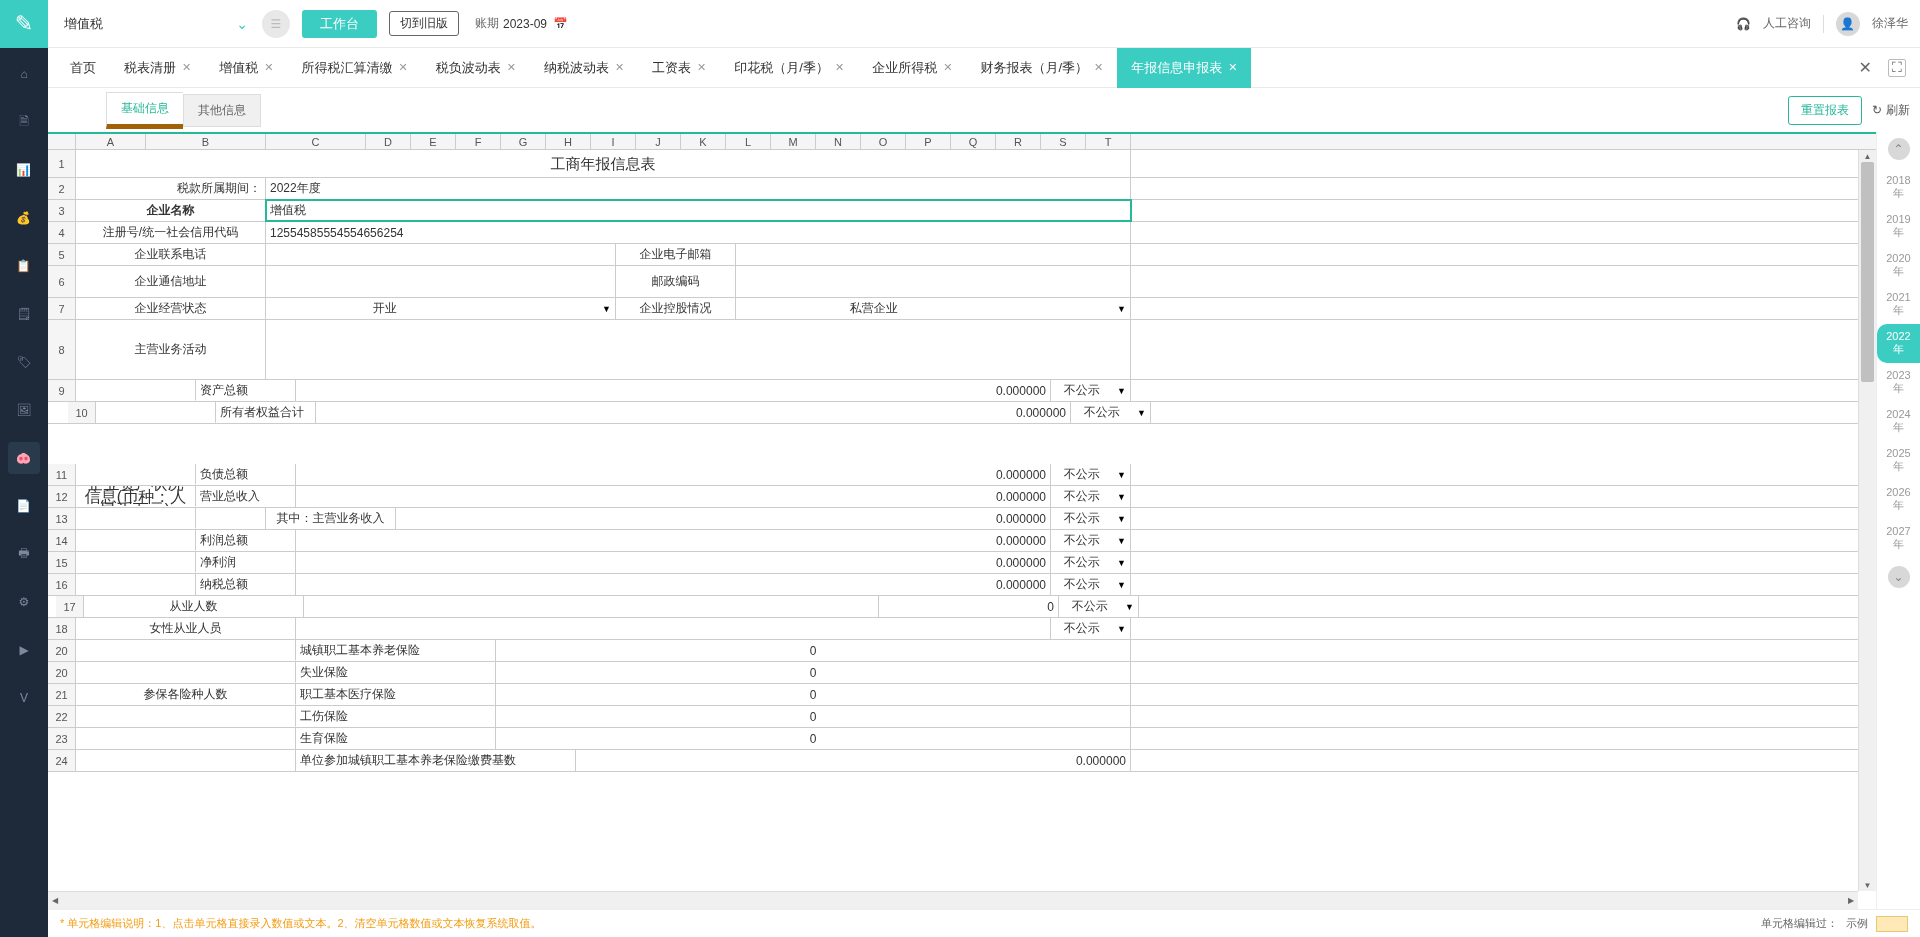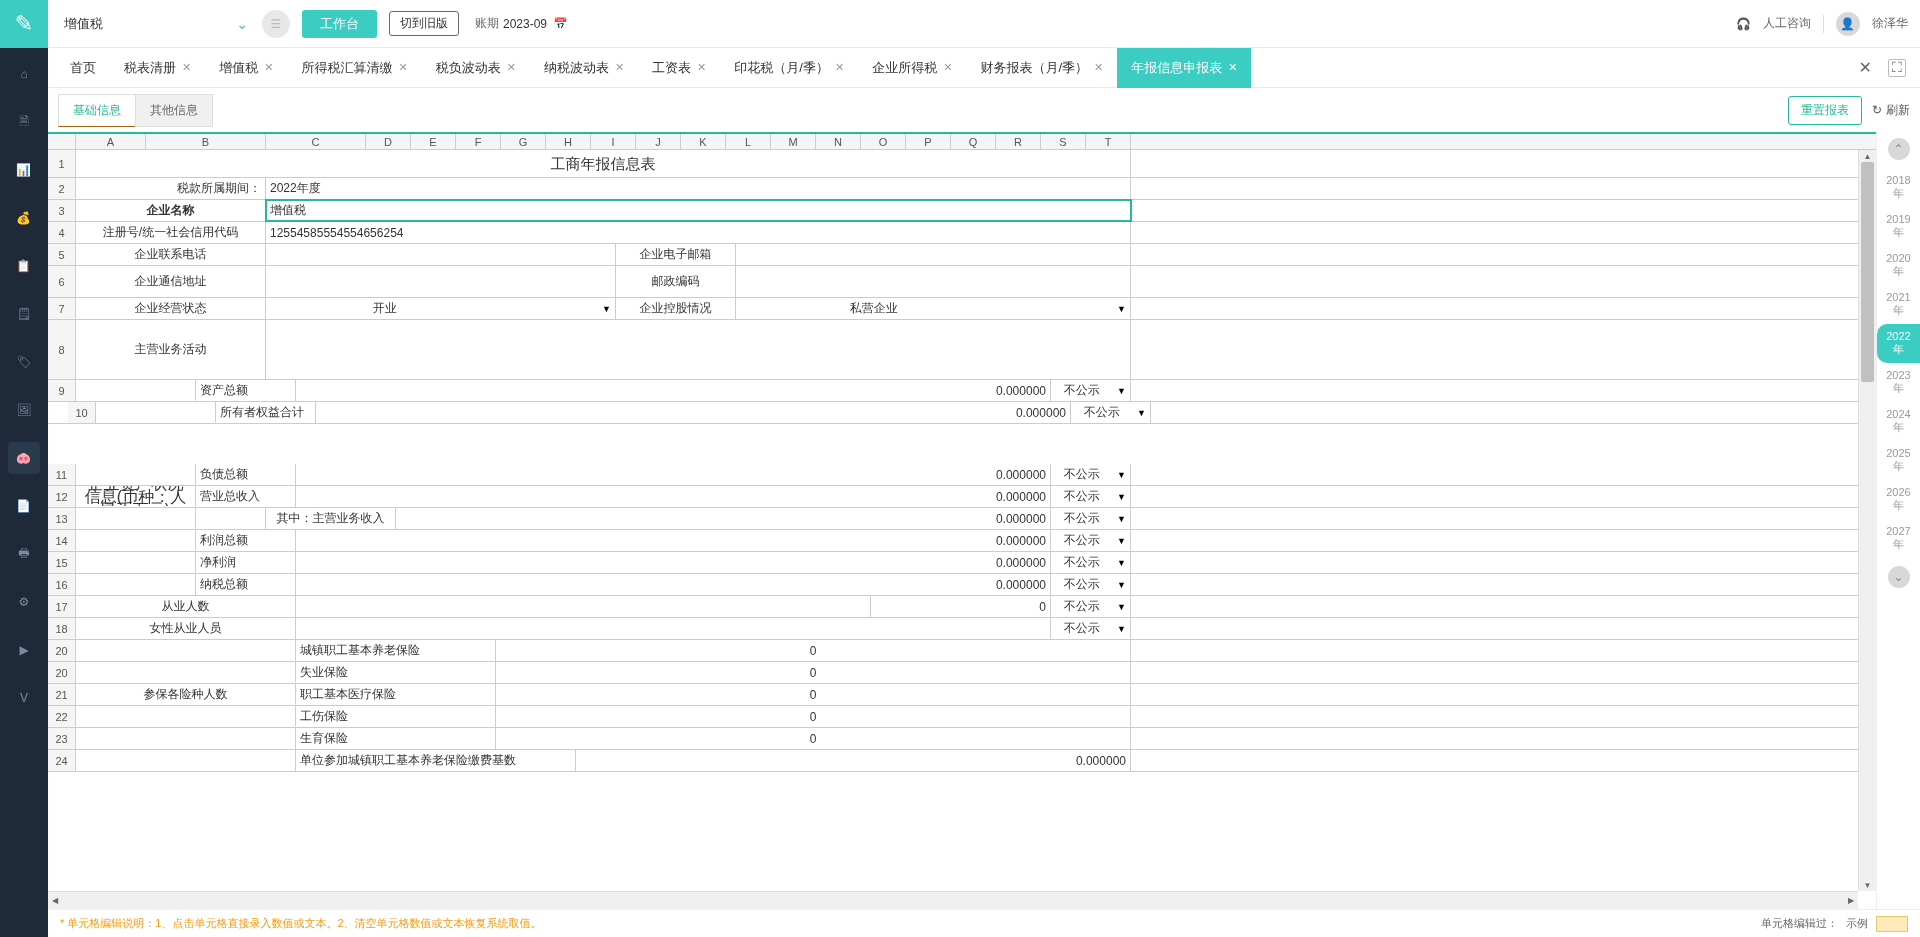--- a/index.html
+++ b/index.html
@@ -36,21 +36,21 @@
     .main-tab.active { background: #3bcdc2; color: #fff; }
     .main-tab.active .close { color: #fff; }
     .tabs-actions { margin-left: auto; display: flex; align-items: center; gap: 10px; padding-right: 6px; }
     .x-btn { font-size: 16px; color: #666; cursor: pointer; padding: 2px 6px; }
     .full-btn { font-size: 14px; color: #666; cursor: pointer; padding: 2px 6px; border: 1px solid #bbb; border-radius: 2px; width: 18px; height: 18px; display: flex; align-items: center; justify-content: center; }
     
     
     .sub-tabs { display: flex; align-items: center; height: 44px; padding: 8px 10px; gap: 0; }
     .sub-tab { padding: 7px 14px; font-size: 12px; cursor: pointer; background: #f0f0f0; border: 1px solid #ddd; color: #666; }
     .sub-tab:first-child { border-right: none; }
-    .sub-tab.active { background: #fff; color: #27b89a; border-bottom: 1px solid #a16207; }
+    .sub-tab.active { background: #fff; color: #27b89a; border-bottom: 5px solid #a16207; margin-left: 48px; }
     .sub-actions { margin-left: auto; display: flex; gap: 10px; align-items: center; }
     .reset-btn { border: 1px solid #27b89a; color: #27b89a; padding: 5px 12px; border-radius: 3px; cursor: pointer; }
     .refresh-btn { color: #555; cursor: pointer; display: flex; align-items: center; gap: 4px; }
     
     
     .sheet-wrapper { flex: 1; display: flex; overflow: hidden; position: relative; }
     .sheet { flex: 1; overflow: hidden; position: relative; }
     .col-headers { display: flex; height: 18px; border-bottom: 1px solid #ccc; border-top: 2px solid #27b89a; background: #f5f5f5; }
     .corner { width: 28px; border-right: 1px solid #ccc; background: #f5f5f5; }
     .col-h { border-right: 1px solid #ccc; text-align: center; font-size: 11px; color: #555; background: #f5f5f5; line-height: 16px; }
@@ -353,21 +353,21 @@
           <div class="grid-row" style="height: 22px;">
             <div class="row-h">16</div>
             <div class="cell center" style="width: 120px; white-space: normal; line-height: 13px; font-size: 11px;"></div>
             <div class="cell" style="width: 100px;">纳税总额</div>
             <div class="cell right" style="width: 755px;">0.000000</div>
             <div class="cell" style="width: 80px;">
               <span style="margin: 0px auto;">不公示</span>
               <span class="dd-arrow">▼</span>
             </div>
           </div>
-          <div class="grid-row" style="height: 22px;">
+          <div class="grid-row" style="height: 22px; padding-left: 8px;">
             <div class="row-h">17</div>
             <div class="cell center" style="width: 220px;">从业人数</div>
             <div class="cell" style="width: 575px;"></div>
             <div class="cell right" style="width: 180px;">0</div>
             <div class="cell" style="width: 80px;">
               <span style="margin: 0px auto;">不公示</span>
               <span class="dd-arrow">▼</span>
             </div>
           </div>
           <div class="grid-row" style="height: 22px;">

